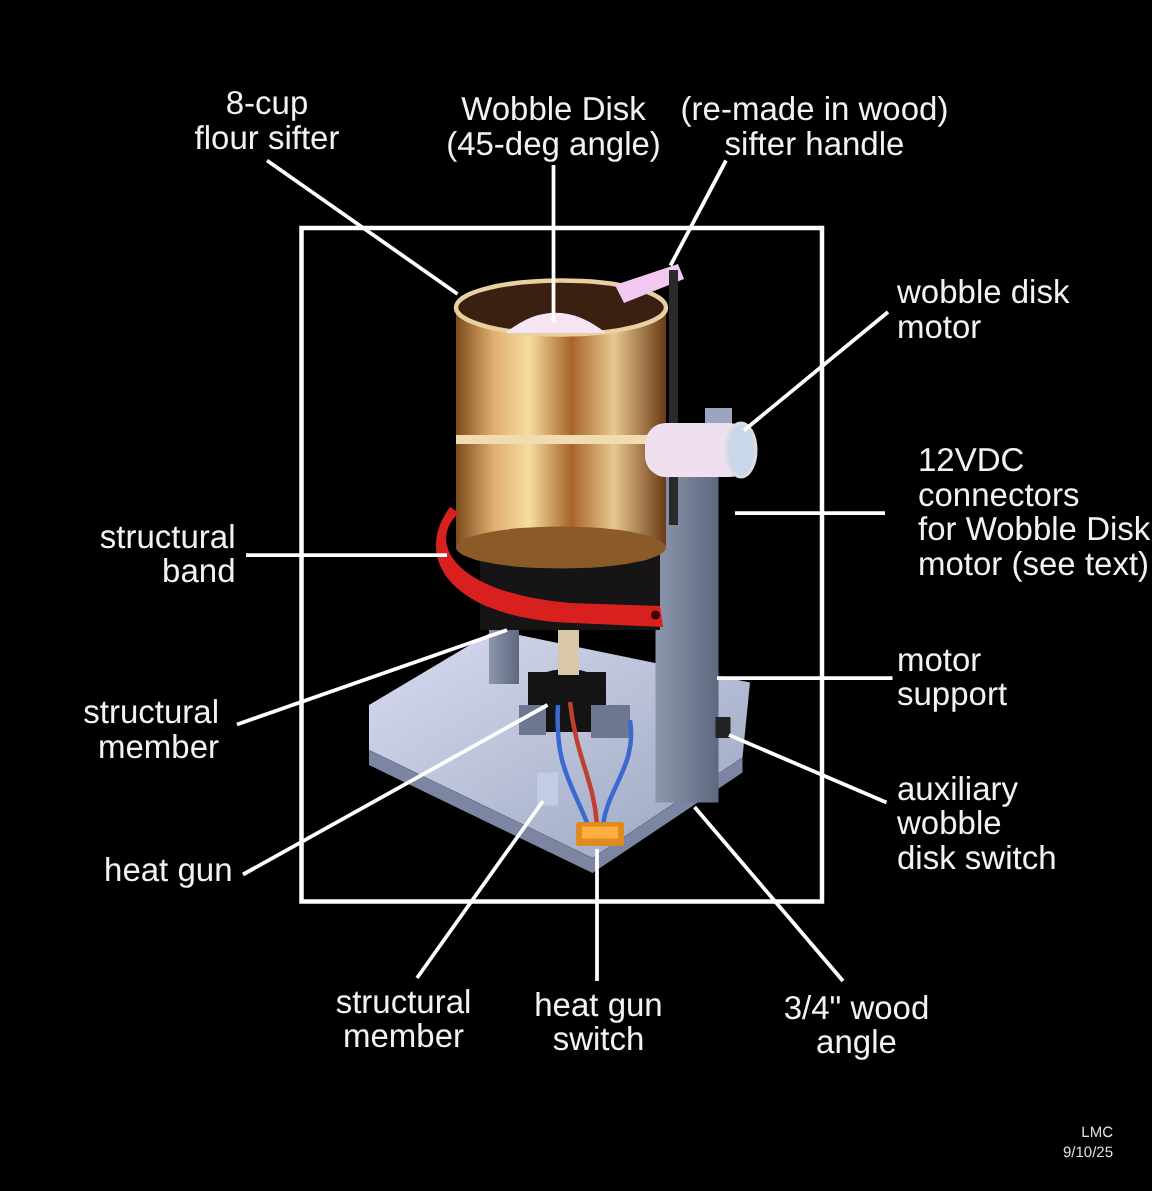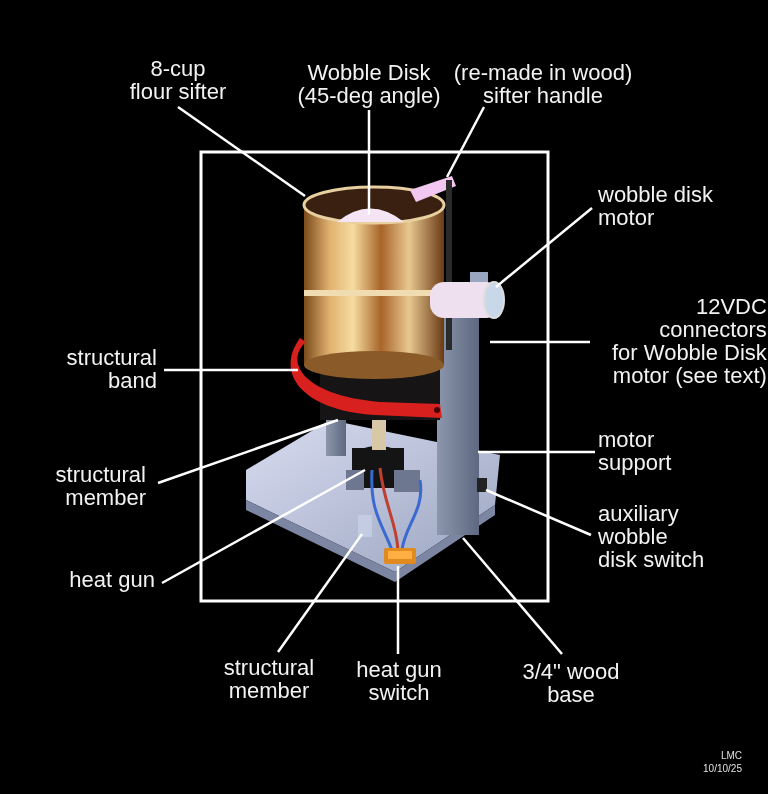--- a/index.html
+++ b/index.html
@@ -121,56 +121,56 @@
     <span>(45-deg angle)</span>
   </div>
   <div class="label c" style="left:543px; top:61px;">
     <span>(re-made in wood)</span>
     <span>sifter handle</span>
   </div>
   <div class="label l" style="left:598px; top:183px;">
     <span>wobble disk</span>
     <span>motor</span>
   </div>
-  <div class="label l" style="left:612px; top:295px;text-align:right;">
+  <div class="label l" style="left:612px; top:295px;">
     <span>12VDC</span>
     <span>connectors</span>
     <span>for Wobble Disk</span>
     <span>motor (see text)</span>
   </div>
   <div class="label r" style="left:157px; top:346px;">
     <span>structural</span>
     <span>band</span>
   </div>
   <div class="label l" style="left:598px; top:428px;">
     <span>motor</span>
     <span>support</span>
   </div>
   <div class="label r" style="left:146px; top:463px;">
     <span>structural</span>
     <span>member</span>
   </div>
-  <div class="label l" style="left:598px; top:502px;">
+  <div class="label l" style="left:598px; top:514px;">
     <span>auxiliary</span>
     <span>wobble</span>
     <span>disk switch</span>
   </div>
   <div class="label r" style="left:155px; top:568px;">
     <span>heat gun</span>
   </div>
   <div class="label c" style="left:269px; top:656px;">
     <span>structural</span>
     <span>member</span>
   </div>
   <div class="label c" style="left:399px; top:658px;">
     <span>heat gun</span>
     <span>switch</span>
   </div>
   <div class="label c" style="left:571px; top:660px;">
     <span>3/4" wood</span>
-    <span>base</span>
+    <span>angle</span>
   </div>
 
   <div class="sig" style="left:700px; top:749px; width:42px;">
     <span style="display:block">LMC</span>
-    <span style="display:block">10/10/25</span>
+    <span style="display:block">9/10/25</span>
   </div>
 </div>
 
 </body></html>

